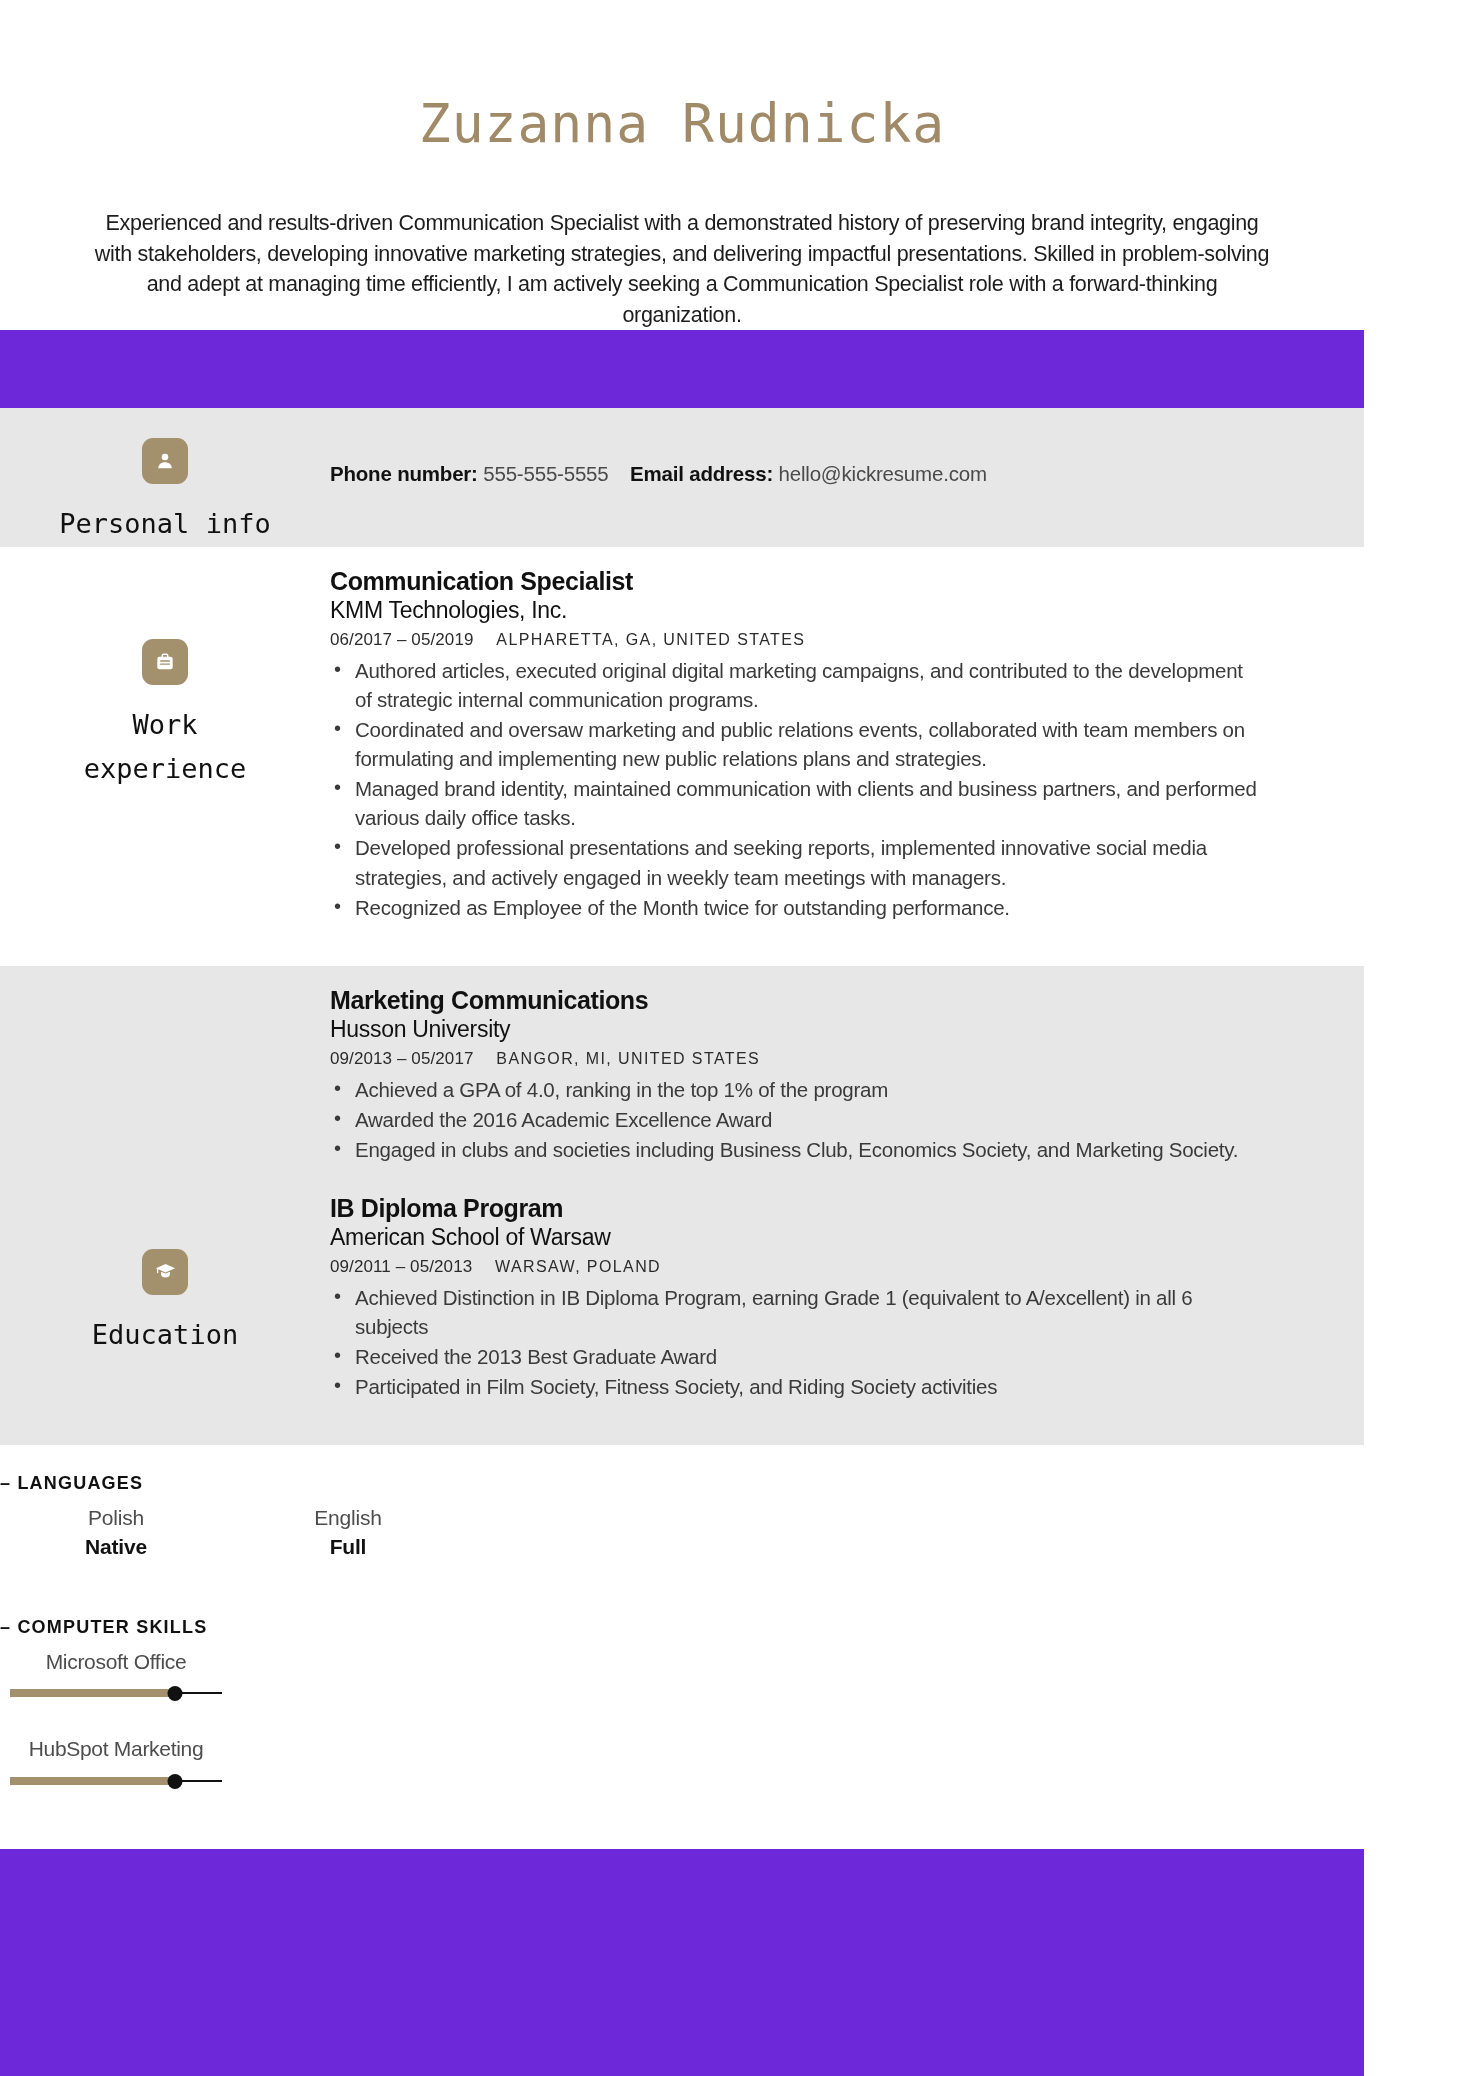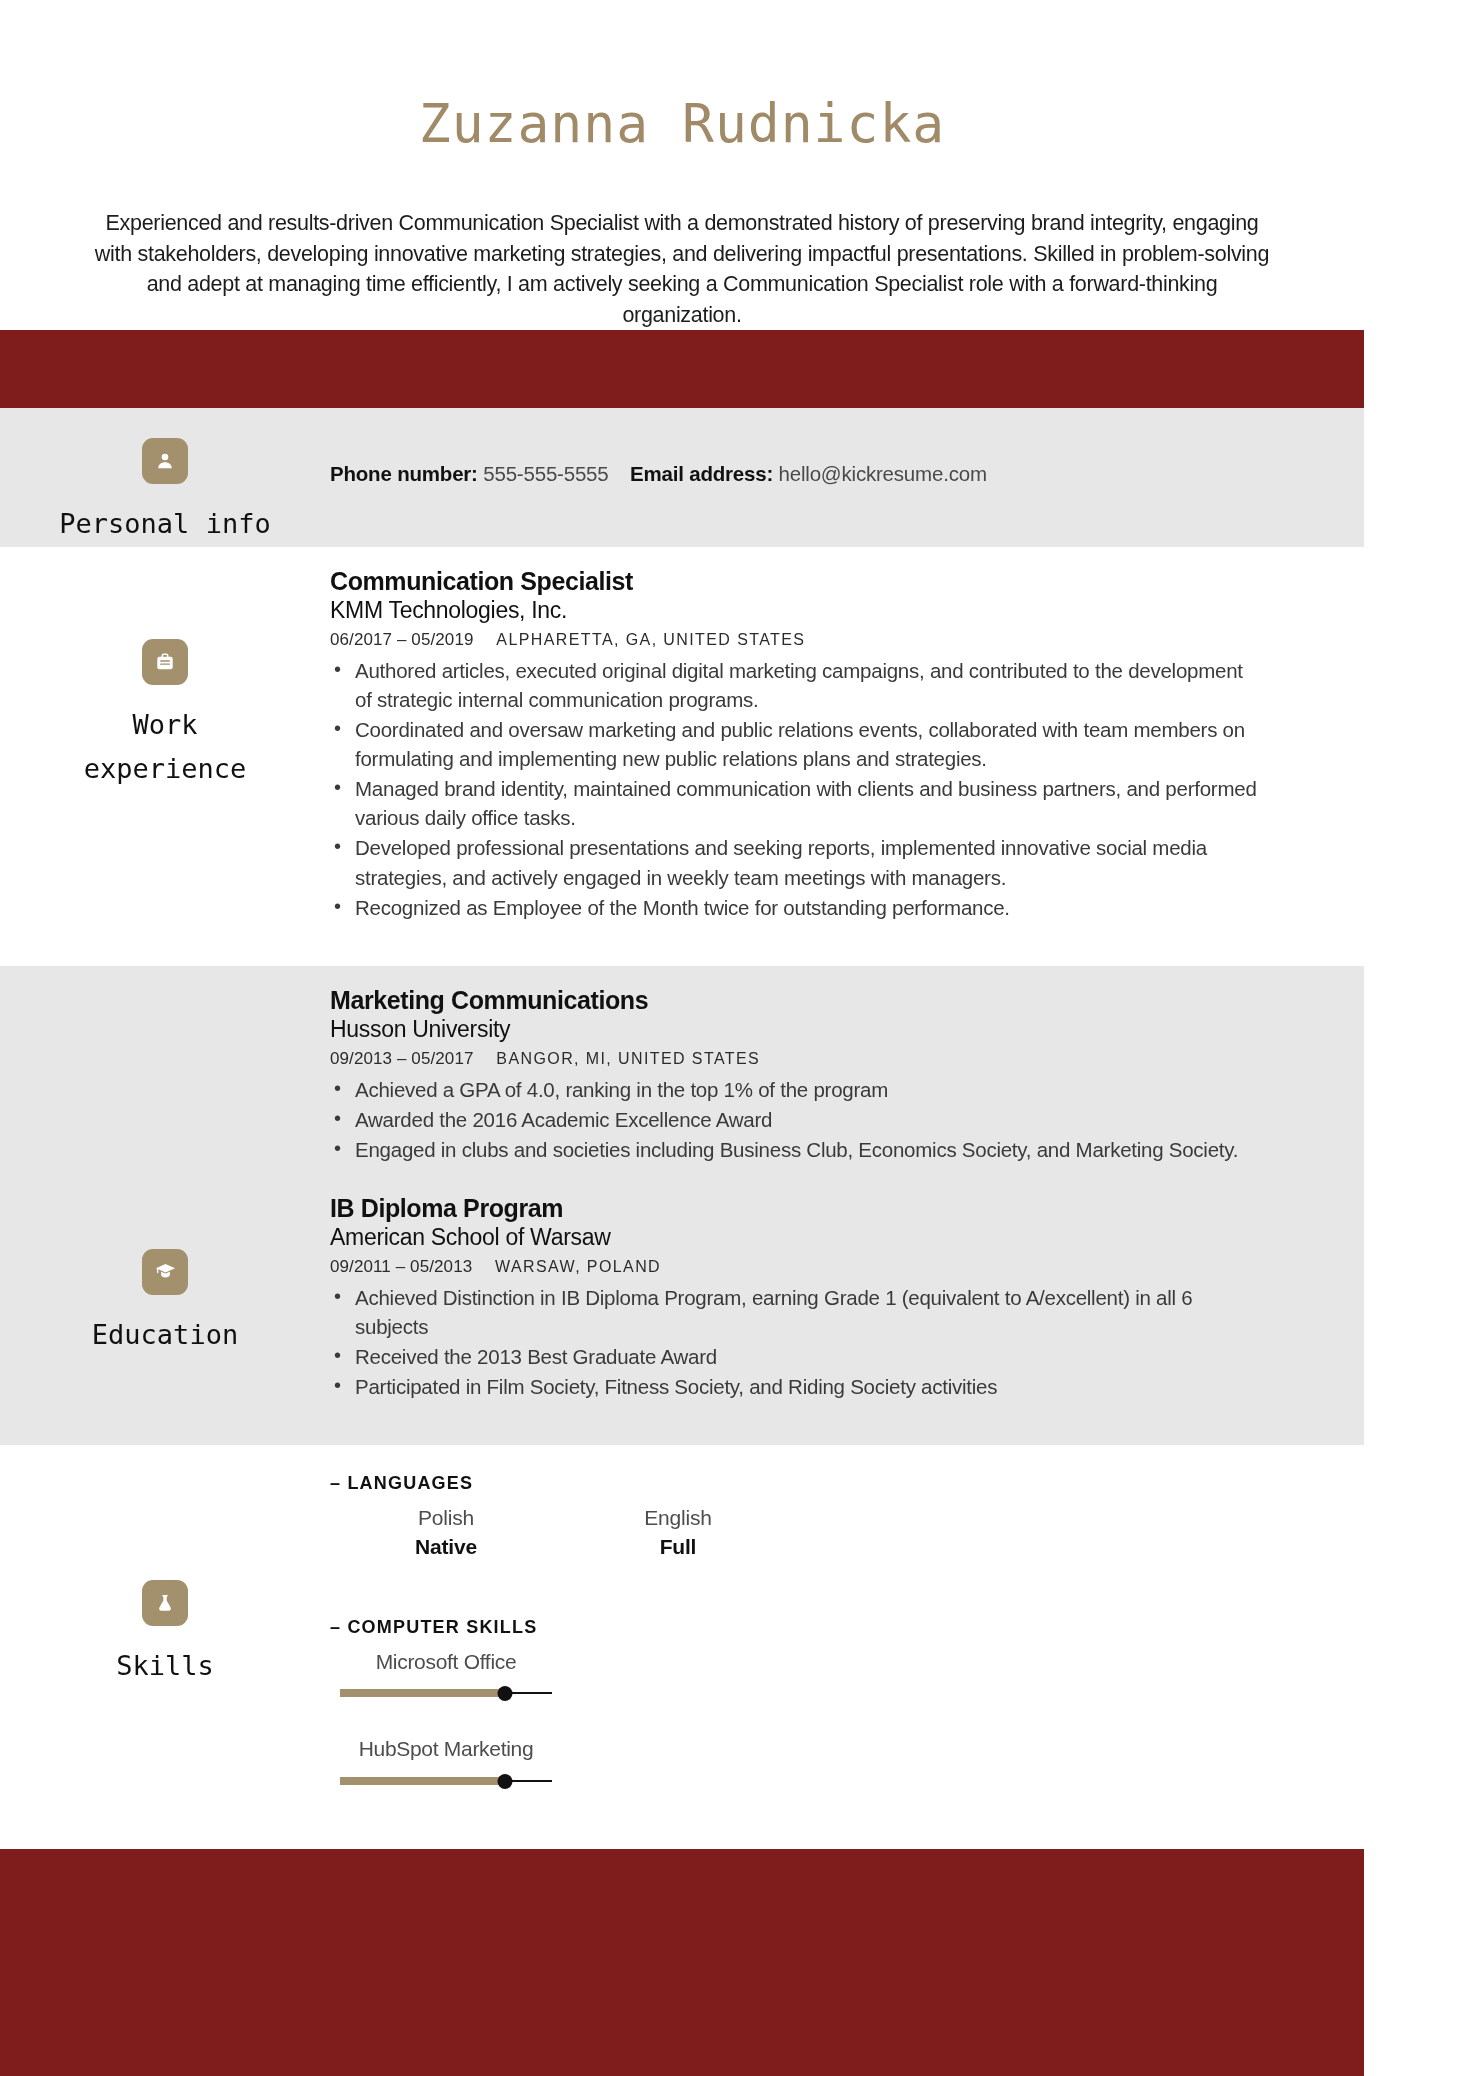--- a/index.html
+++ b/index.html
@@ -12,21 +12,21 @@
 
   body {
     font-family: "Liberation Sans", sans-serif;
     color: #1a1a1a;
     -webkit-font-smoothing: antialiased;
   }
 
   .page {
     width: 1364px;
     min-height: 2076px;
-    background: #7f1d1d;
+    background: #6d28d9;
     position: relative;
     overflow: hidden;
   }
 
   
   .header {
     padding: 95px 0 0 0;
     text-align: center;
     background: #ffffff;
   }
@@ -365,28 +365,20 @@
           <li>Achieved Distinction in IB Diploma Program, earning Grade 1 (equivalent to A/excellent) in all 6 subjects</li>
           <li>Received the 2013 Best Graduate Award</li>
           <li>Participated in Film Society, Fitness Society, and Riding Society activities</li>
         </ul>
       </div>
 
     </div>
   </div>
 
   <div class="section plain sec-skills">
-    <div class="section-aside">
-      <div class="section-icon">
-        <svg width="22" height="22" viewBox="0 0 24 24" fill="#ffffff">
-          <path d="M9.2 3.4h5.6v1.6h-1v4.3l4.3 7.6c.9 1.6-.2 3.6-2 3.6H7.9c-1.8 0-2.9-2-2-3.6l4.3-7.6V5h-1z"></path>
-        </svg>
-      </div>
-      <div class="section-title">Skills</div>
-    </div>
     <div class="section-body">
 
       <div class="skill-group">
         <div class="skill-group-title">– LANGUAGES</div>
         <div class="skill-row">
           <div class="skill-cell lang">
             <div class="lang-name">Polish</div>
             <div class="lang-level">Native</div>
           </div>
           <div class="skill-cell lang">

